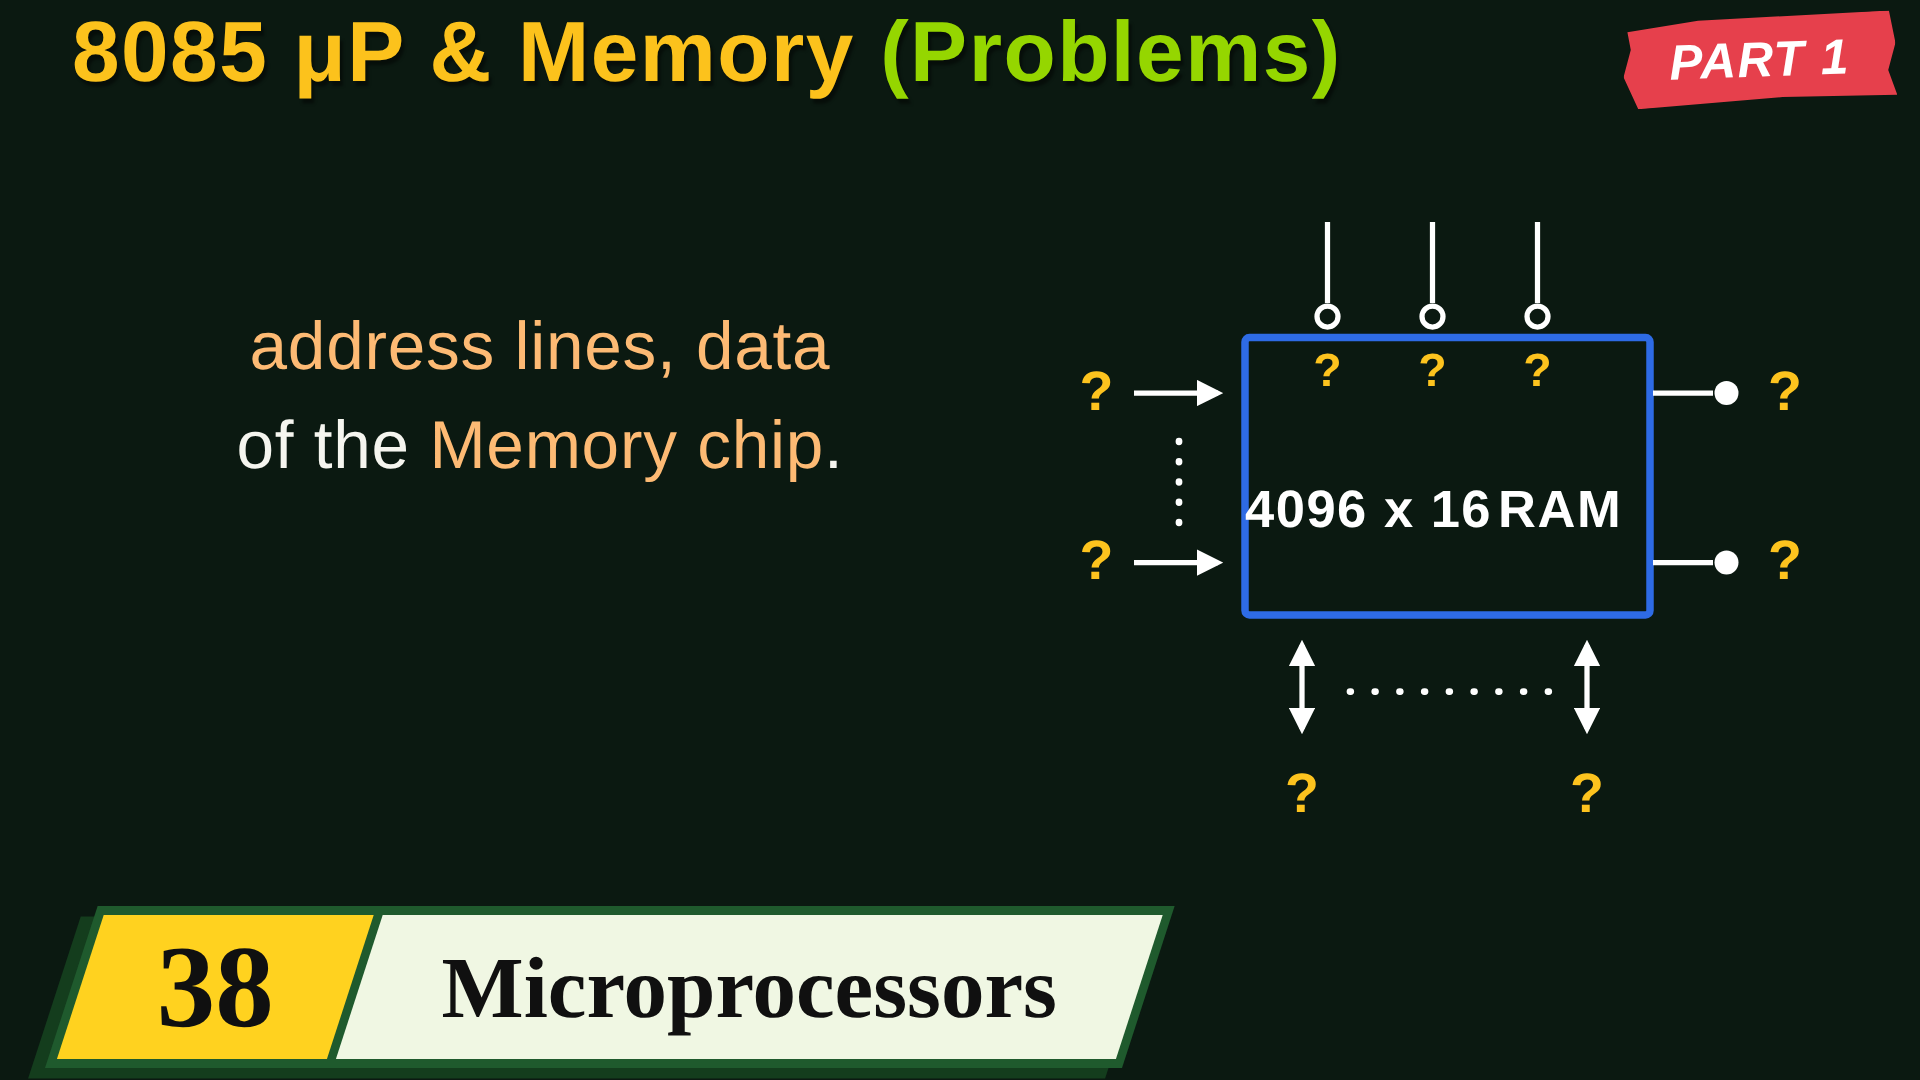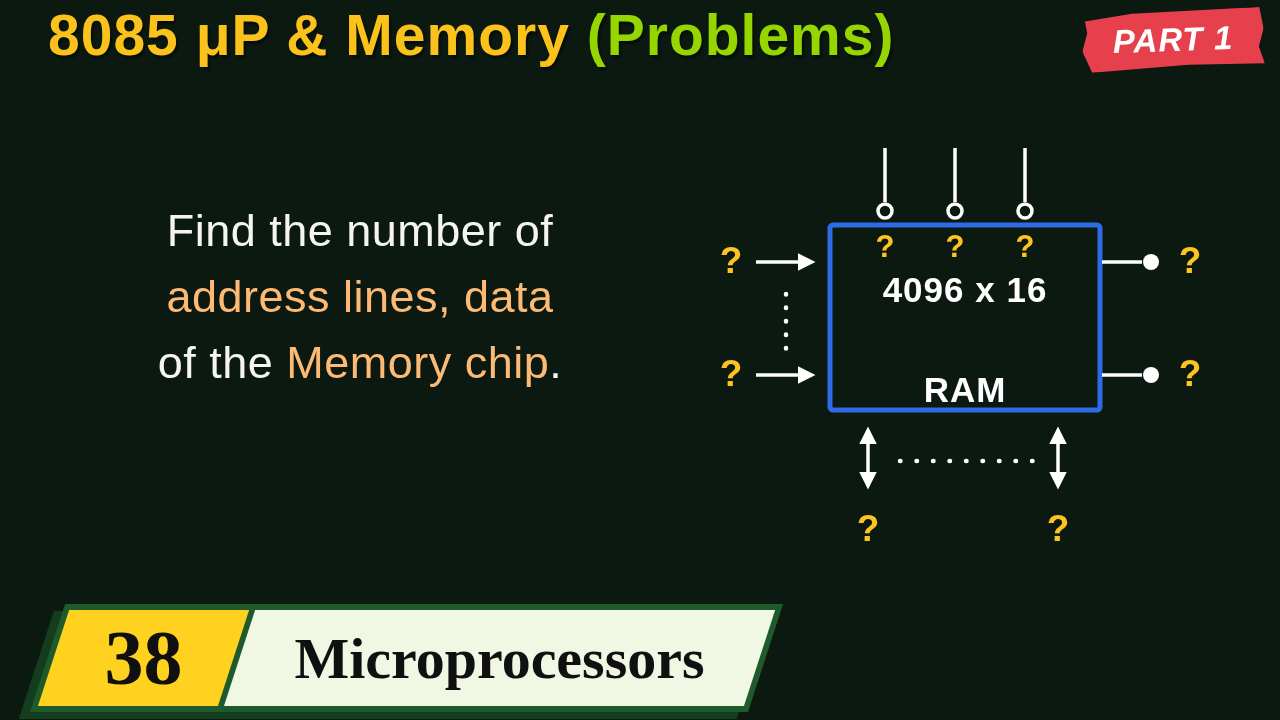--- a/index.html
+++ b/index.html
@@ -48,21 +48,21 @@
   .qm {
     position:absolute; transform:translate(-50%,-50%);
     color:#fdc31e; font-weight:800; font-size:37px;
     font-family:"Liberation Sans", sans-serif;
   }
   .qm.sm { font-size:31px; }
 
   .chip-text {
     position:absolute; left:830px; top:225px; width:270px; height:185px;
     padding-top:45px;
-    display:flex; flex-direction:column; align-items:center; justify-content:space-between;
+    display:flex; flex-direction:row; align-items:center; justify-content:flex-start;
     gap:4px; color:#ffffff; font-weight:700; font-size:35px; letter-spacing:1px;
   }
 
   
   .footer-badge { position:absolute; left:30px; bottom:8px; }
   .badge-skew {
     display:inline-flex; gap:6px; padding:6px;
     background:#1f5a2d;
     transform:skewX(-18deg); transform-origin:0 100%;
     box-shadow:-9px 7px 0 #143d1d;
@@ -90,23 +90,20 @@
 
 <div class="title">
   <span class="t-main">8085 μP &amp; Memory </span><span class="t-accent">(Problems)</span>
 </div>
 
 <div class="part-badge">
   <span>PART 1</span>
 </div>
 
 <div class="question">
-  <div class="qline">
-    <span class="seg-white">Find the number of</span>
-  </div>
   <div class="qline">
     <span class="seg-orange">address lines, data</span>
   </div>
   <div class="qline">
     <span class="seg-white">of the </span><span class="seg-orange">Memory chip</span><span class="seg-white">.</span>
   </div>
 </div>
 
 <svg class="diagram-svg" width="1280" height="720" viewBox="0 0 1280 720">
   <defs>

